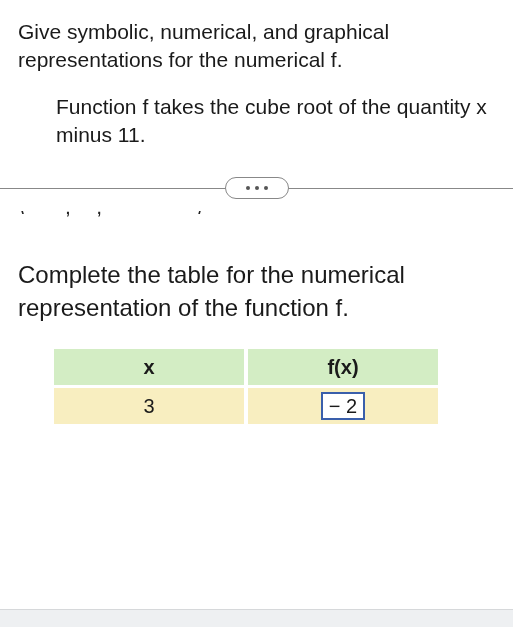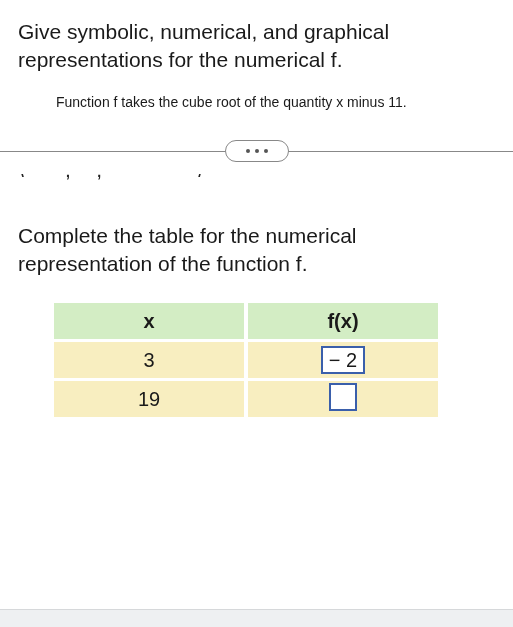--- a/index.html
+++ b/index.html
@@ -11,21 +11,21 @@
     color: #1a1a1a;
     padding: 18px 18px 0 18px;
     position: relative;
   }
   .question-text {
     font-size: 21px;
     line-height: 1.35;
     margin-bottom: 18px;
   }
   .function-desc {
-    font-size: 14px;
+    font-size: 21px;
     line-height: 1.35;
     margin-left: 38px;
     margin-right: 8px;
     margin-bottom: 28px;
   }
   .divider-wrap {
     position: relative;
     height: 24px;
     margin: 0 -18px 10px -18px;
   }
@@ -63,21 +63,21 @@
   .clipped-inner {
     position: absolute;
     top: -16px;
     left: 0;
     font-size: 21px;
     letter-spacing: 2px;
     color: #222;
     white-space: pre;
   }
   .instruction {
-    font-size: 21px;
+    font-size: 24px;
     line-height: 1.35;
     margin-bottom: 22px;
   }
   .tbl {
     margin-left: 32px;
     border-collapse: separate;
     border-spacing: 4px 3px;
   }
   .tbl td, .tbl th {
     height: 36px;
@@ -144,22 +144,16 @@
       <tr>
     <th>x</th>
     <th>f(x)</th>
   </tr>
   <tr>
     <td>3</td>
     <td>
       <span class="answer-box">− 2</span>
     </td>
   </tr>
-  <tr>
-    <td>19</td>
-    <td>
-      <span class="answer-box empty"></span>
-    </td>
-  </tr>
 </tbody>
   </table>
 
 <div class="footer-bar"></div>
 
 </body></html>

